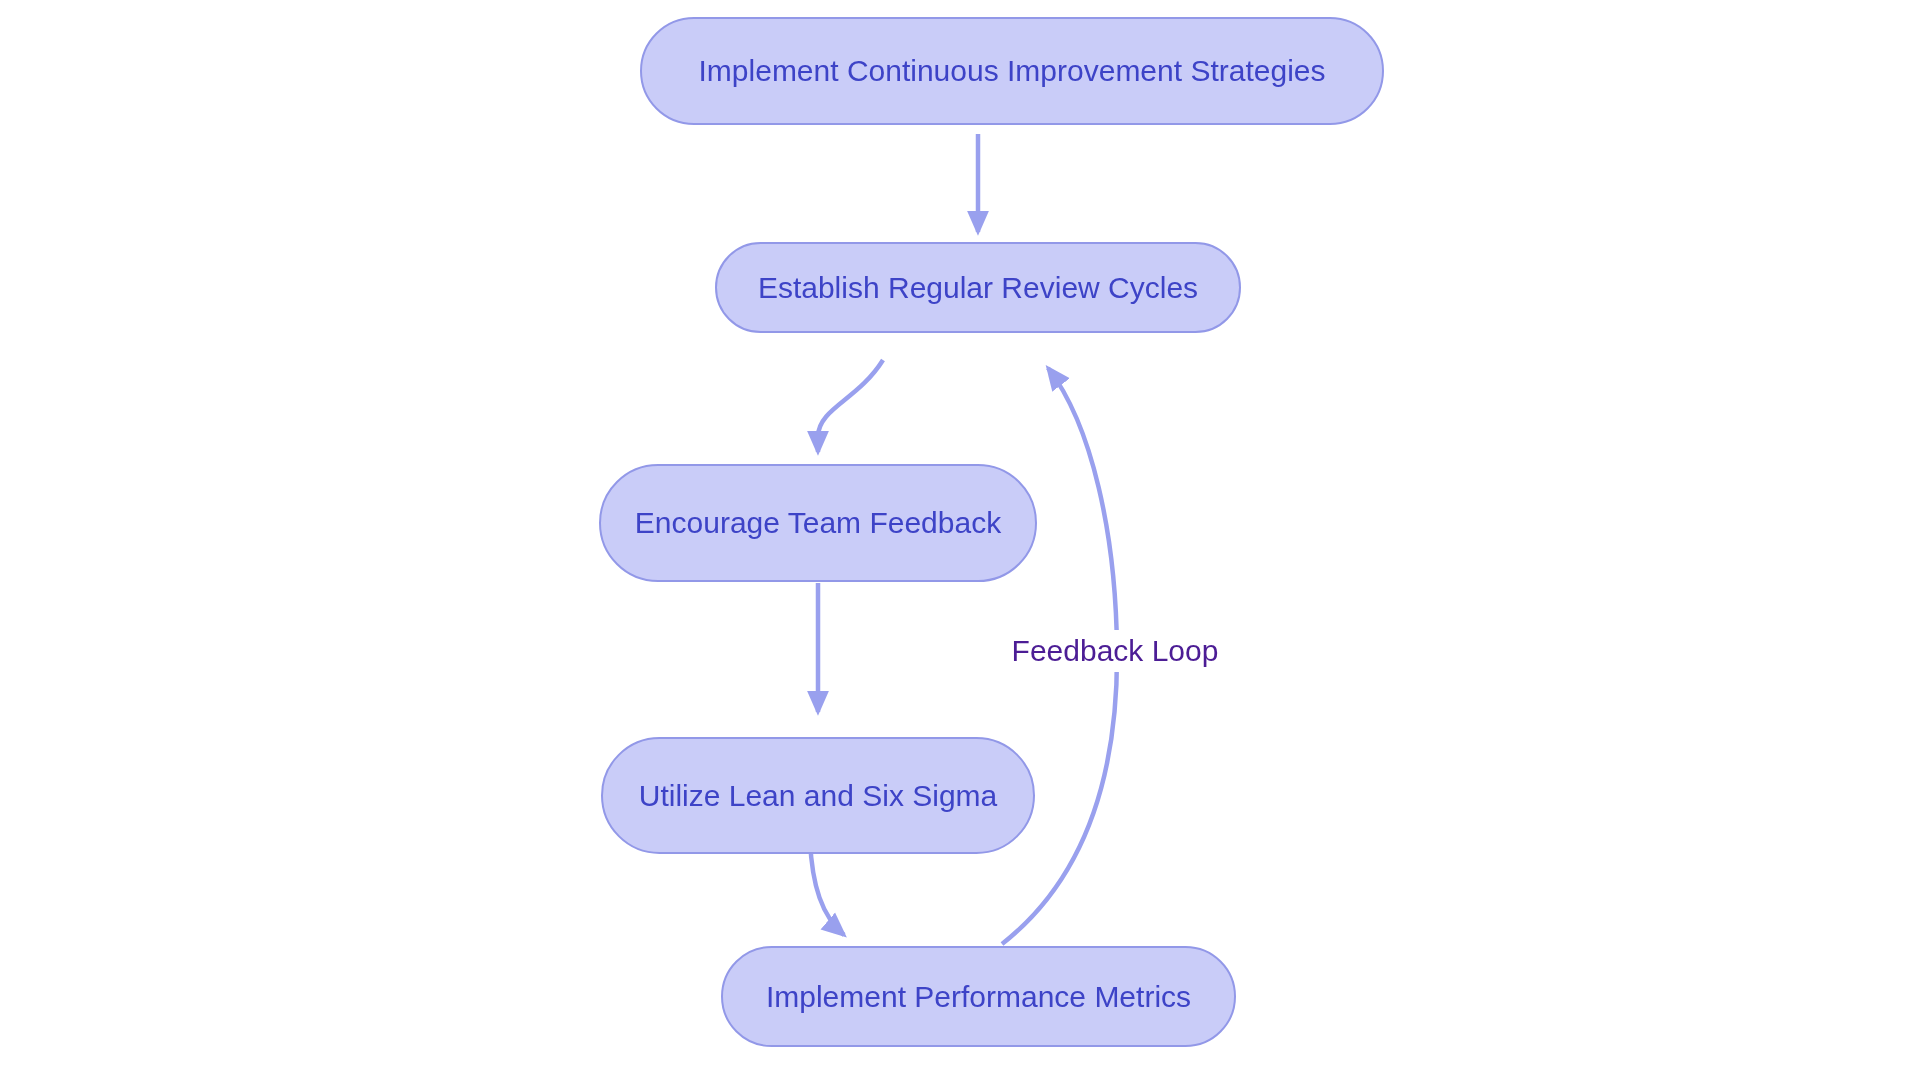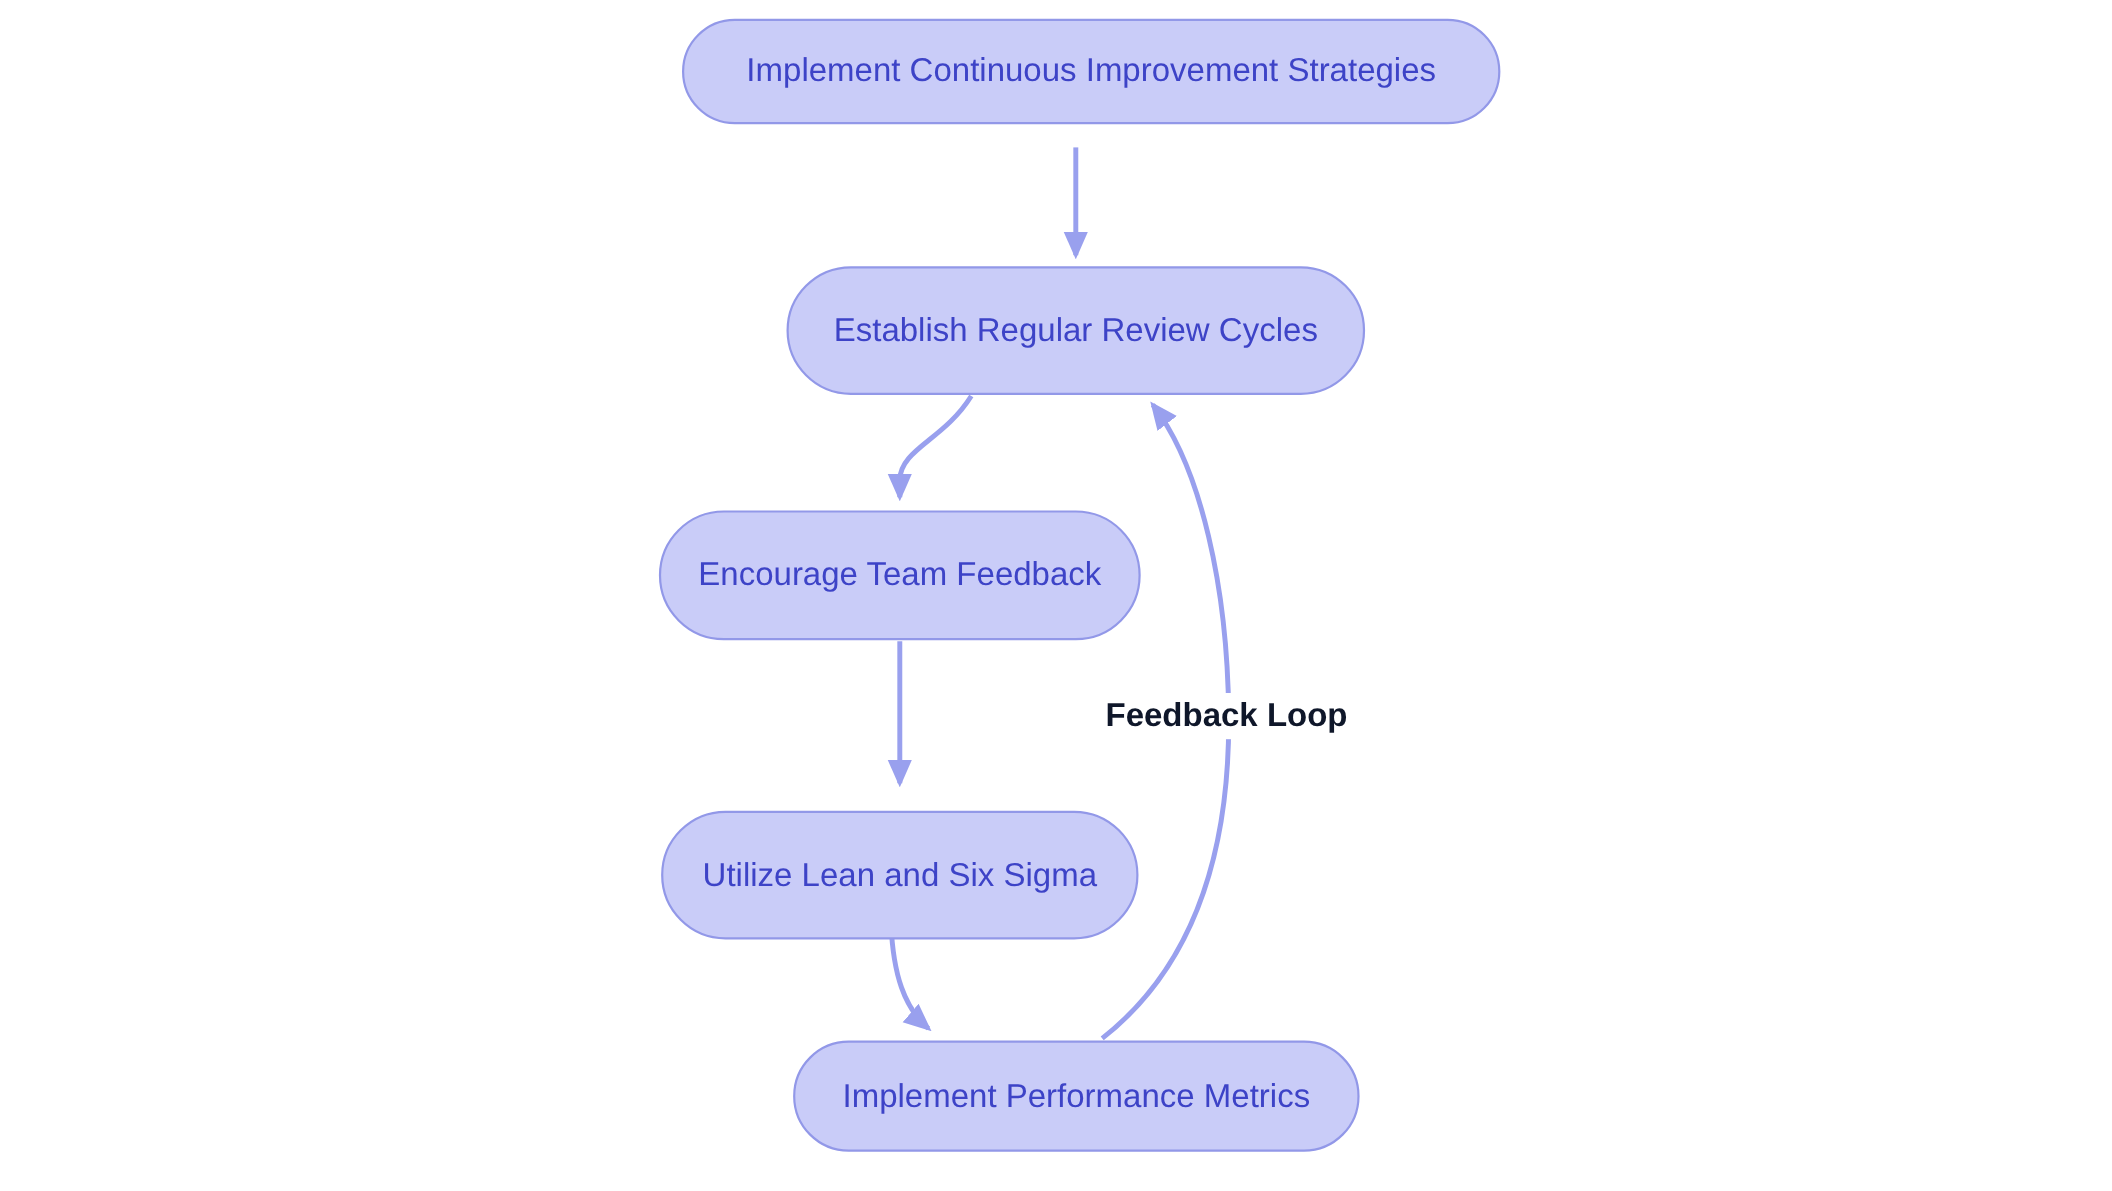--- a/index.html
+++ b/index.html
@@ -35,36 +35,35 @@
     box-sizing: border-box;
     background: #c9ccf8;
     border: 2px solid #9298e8;
     border-radius: 62px;
     color: #3d43c7;
     font-size: 30px;
     line-height: 1.2;
     text-align: center;
     white-space: nowrap;
   }
-  #node-a { left: 620px; top: 17px;  width: 744px; height: 96px; }
-  #node-b { left: 715px; top: 242px; width: 526px; height: 117px; }
+  #node-a { left: 640px; top: 17px;  width: 744px; height: 108px; }
+  #node-b { left: 715px; top: 242px; width: 526px; height: 91px; }
   #node-c { left: 599px; top: 464px; width: 438px; height: 118px; text-align: right; }
   #node-d { left: 601px; top: 722px; width: 434px; height: 117px; margin-top: 15px; }
   #node-e { left: 721px; top: 946px; width: 515px; height: 101px; }
   .edge-label {
     position: absolute;
     left: 1115px;
     top: 651px;
     transform: translate(-50%, -50%);
     background: #ffffff;
     padding: 4px 10px;
-    color: #0f172a;
+    color: #4c1d95;
     font-size: 30px;
     white-space: nowrap;
-    font-weight: bold;
   }
 </style>
 </head>
 <body>
 
 <div id="canvas">
 
   <svg id="edges-svg" viewBox="0 0 1920 1083" xmlns="http://www.w3.org/2000/svg">
     <defs>
       <marker id="arrowhead" viewBox="0 0 10 10" refX="8.5" refY="5" markerWidth="5.6" markerHeight="5.6" orient="auto-start-reverse">

